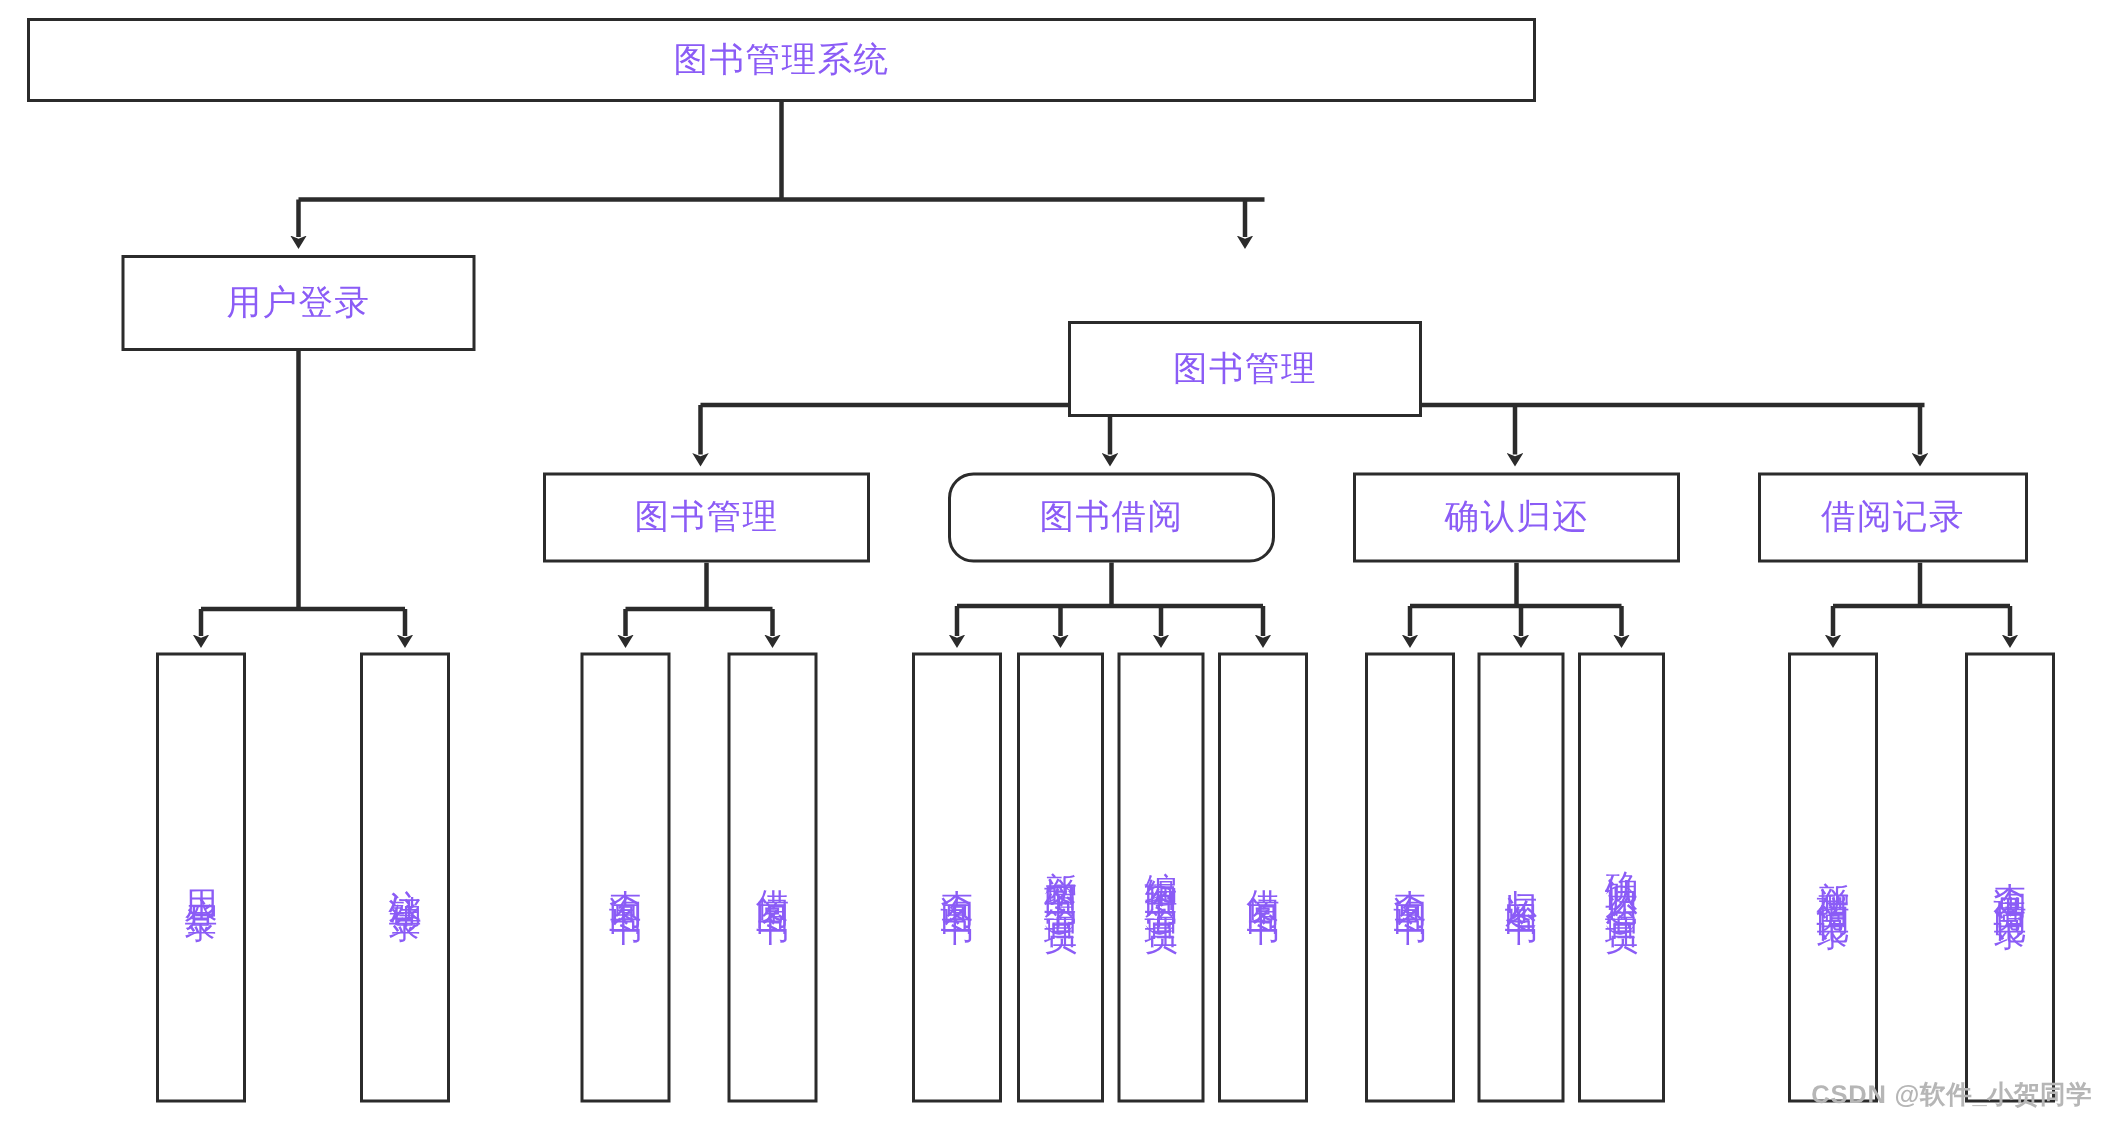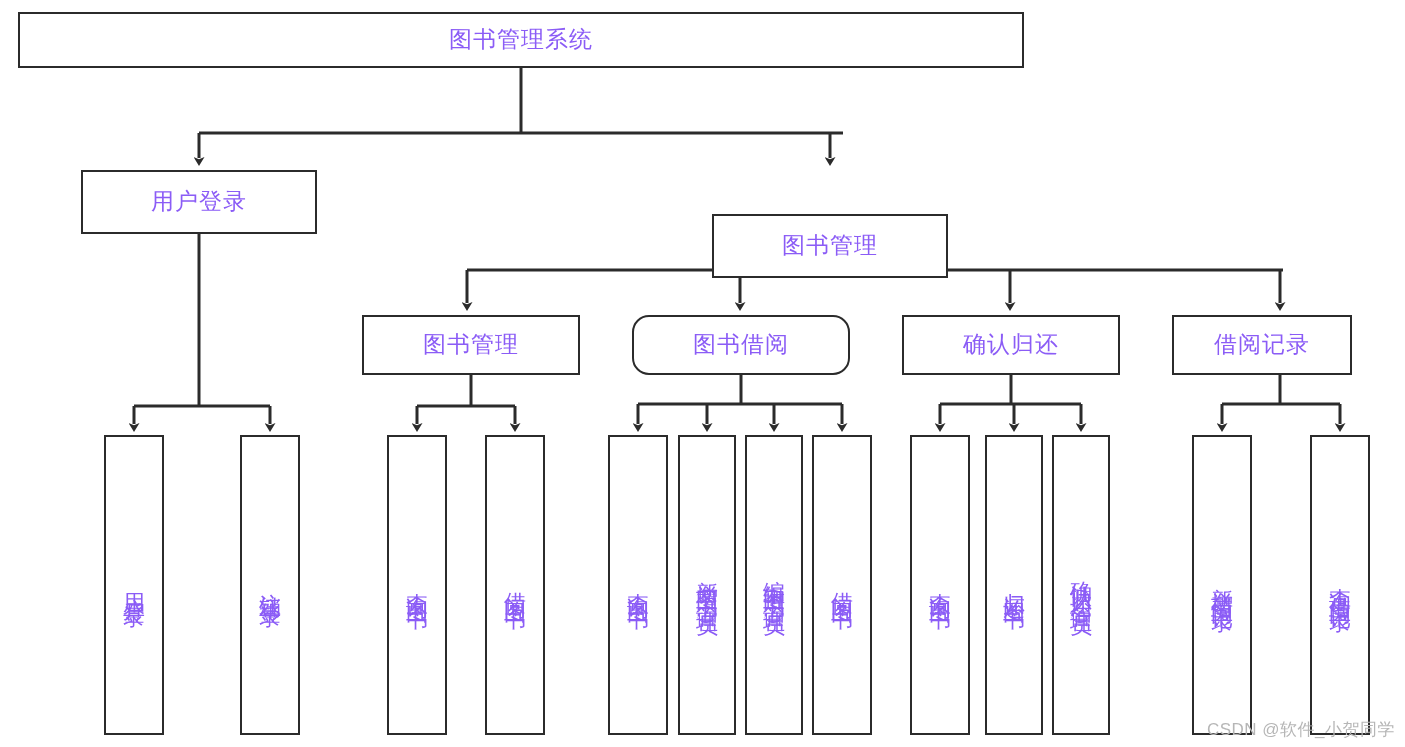--- a/index.html
+++ b/index.html
@@ -55,20 +55,21 @@
     pointer-events: none;
   }
   #watermark {
     position: absolute;
     right: 10px;
     bottom: 6px;
     font-size: 17px;
     color: #b6b6b6;
     white-space: nowrap;
     letter-spacing: 0.5px;
+    font-weight: bold;
   }
 </style>
 </head>
 <body>
 
 <div id="stage">
 
   <svg id="wires" viewBox="0 0 1405 747" xmlns="http://www.w3.org/2000/svg">
     <defs>
       <marker id="arrow" markerWidth="9" markerHeight="11" refX="1" refY="5.5" orient="auto" markerUnits="userSpaceOnUse">

